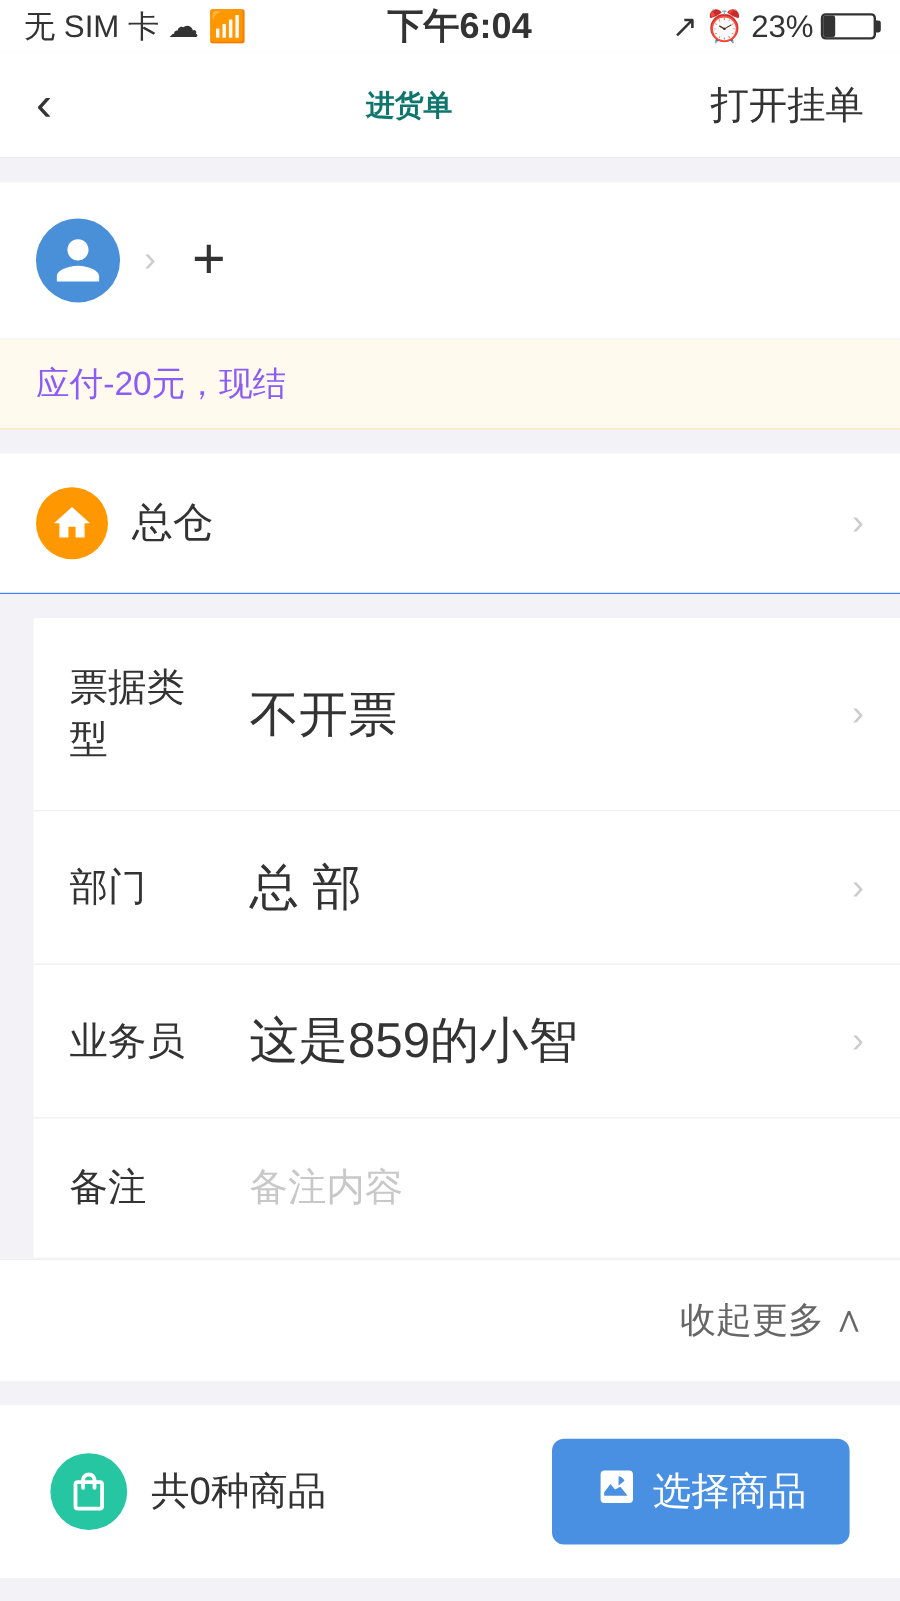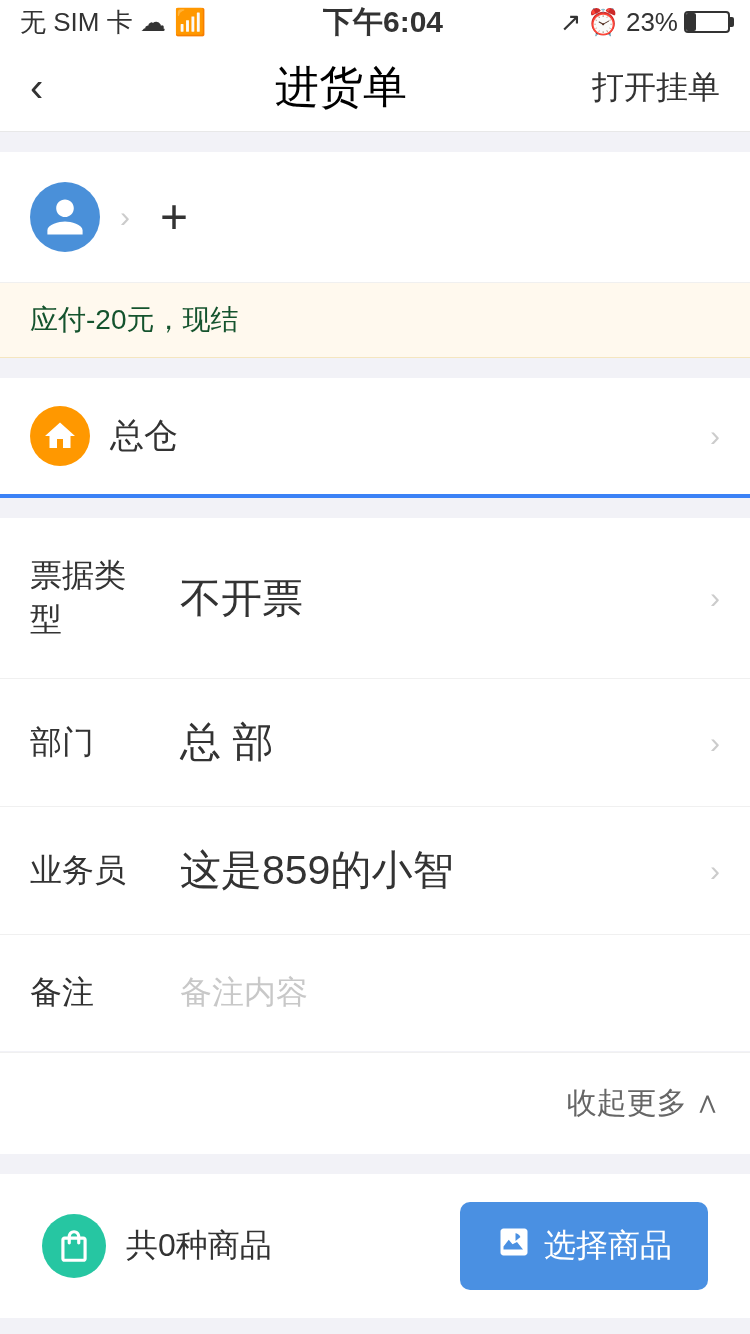--- a/index.html
+++ b/index.html
@@ -78,23 +78,23 @@
       padding: 0 30px;
       border-bottom: 1px solid #e8e8e8;
     }
     .nav-back {
       font-size: 40px;
       color: #333;
       cursor: pointer;
       width: 60px;
     }
     .nav-title {
-      font-size: 44px;
-      font-weight: 400;
-      color: #000000;
+      font-size: 24px;
+      font-weight: 700;
+      color: #0f766e;
     }
     .nav-right {
       font-size: 32px;
       color: #333;
       cursor: pointer;
     }
 
     
     .section-gap {
       height: 20px;
@@ -139,32 +139,32 @@
       font-size: 48px;
       color: #333;
       line-height: 1;
     }
 
     
     .notice-banner {
       background: #fff9ee;
       padding: 18px 30px;
       font-size: 28px;
-      color: #14532d;
+      color: #8b5cf6;
       border-bottom: 1px solid #f5e6c0;
     }
 
     
     .warehouse-section {
       background: #fff;
       margin-top: 20px;
       display: flex;
       align-items: center;
       padding: 28px 30px;
-      border-bottom: 4px solid #3b82f6;
+      border-bottom: 1px solid #3b82f6;
     }
     .warehouse-icon {
       width: 60px;
       height: 60px;
       border-radius: 50%;
       background: #ff9800;
       display: flex;
       align-items: center;
       justify-content: center;
       margin-right: 20px;
@@ -182,20 +182,21 @@
     }
     .row-arrow {
       font-size: 30px;
       color: #ccc;
     }
 
     
     .form-section {
       background: #fff;
       margin-top: 20px;
+      margin-left: 28px;
     }
     .form-row {
       display: flex;
       align-items: center;
       padding: 36px 30px;
       border-bottom: 1px solid #f0f0f0;
       min-height: 100px;
     }
     .form-row:last-child {
       border-bottom: none;

